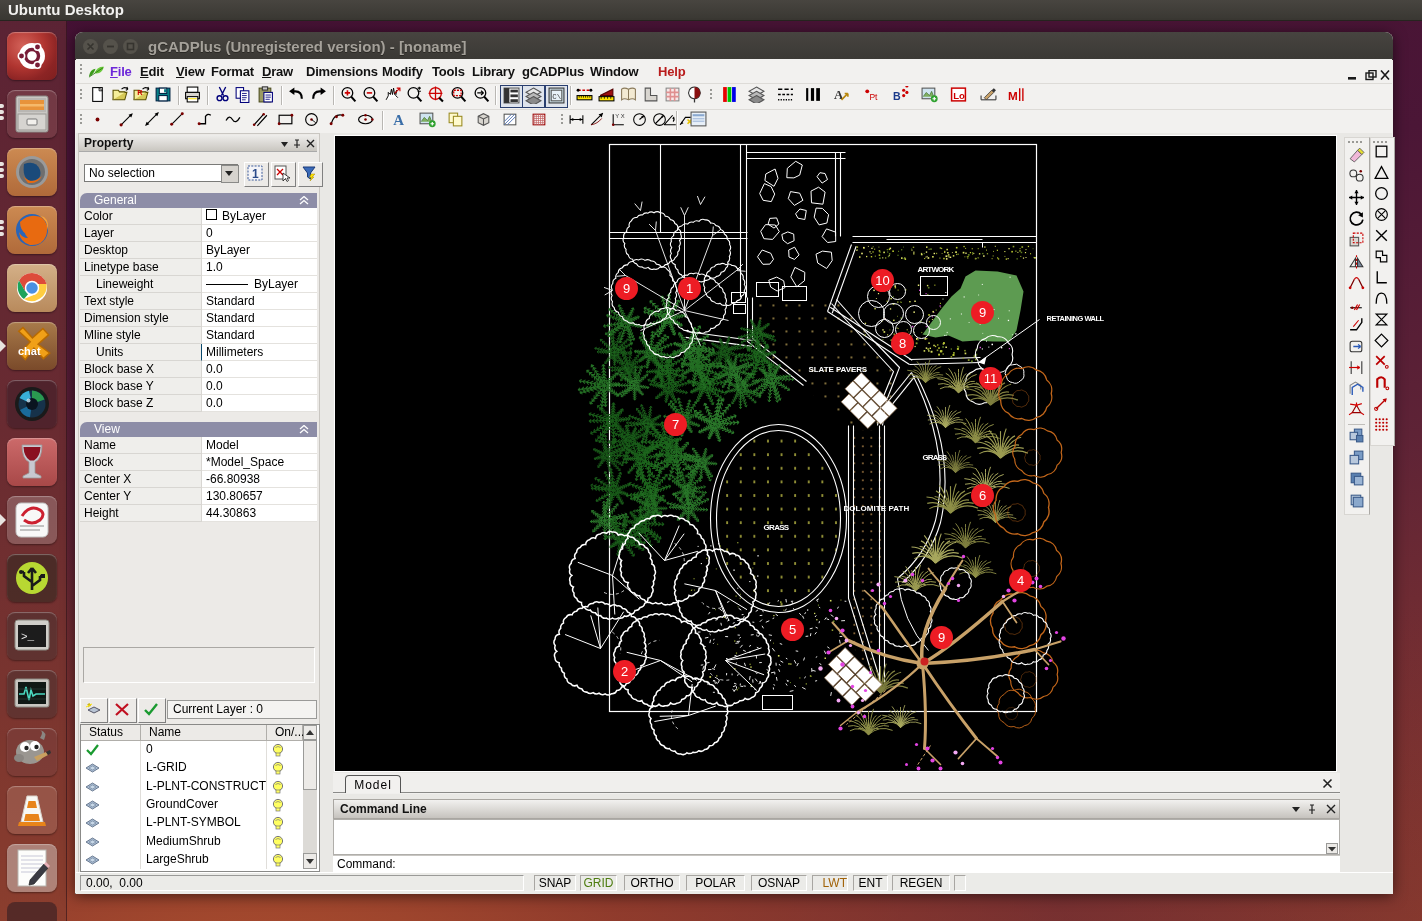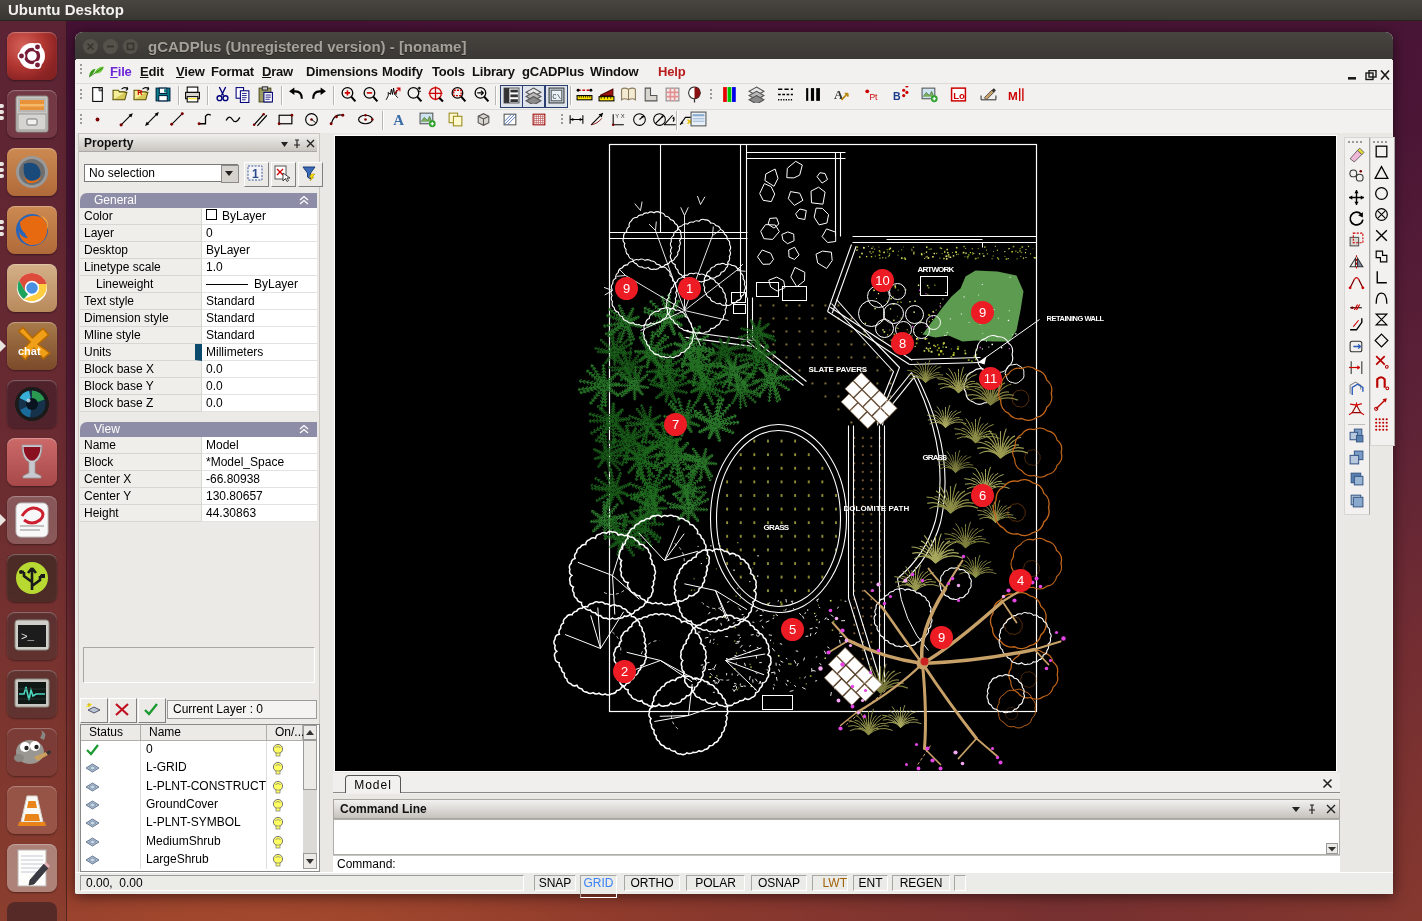--- a/index.html
+++ b/index.html
@@ -556,31 +556,31 @@
   </svg>
 <div style="position:absolute;left:80px;top:193px;width:237px;height:15px;background:#8d8da7;border-radius:7px 0 0 0;font:12px 'Liberation Sans',sans-serif;color:#fff;padding:0 0 0 14px;box-sizing:border-box">General<svg style="position:absolute;right:8px;top:3px" width="10" height="9" viewBox="0 0 10 9">
       <path d="M1,4 5,0.5 9,4 M1,8 5,4.5 9,8" stroke="#fff" stroke-width="1.3" fill="none"></path>
     </svg></div>
 <div style="position:absolute;left:80px;top:208px;width:122px;height:17px;background:#efeeeb;border-bottom:1px solid #d8d6d2;border-right:1px solid #d8d6d2;font:12px 'Liberation Sans',sans-serif;color:#000;padding:1px 0 0 4px;box-sizing:border-box">Color</div>
 <div style="position:absolute;left:202px;top:208px;width:115px;height:17px;background:#fff;border-bottom:1px solid #e4e2de;font:12px 'Liberation Sans',sans-serif;color:#000;padding:1px 0 0 4px;box-sizing:border-box"><span style="display:inline-block;width:9px;height:9px;border:1px solid #000;background:#fff;margin-right:5px"></span>ByLayer</div>
 <div style="position:absolute;left:80px;top:225px;width:122px;height:17px;background:#efeeeb;border-bottom:1px solid #d8d6d2;border-right:1px solid #d8d6d2;font:12px 'Liberation Sans',sans-serif;color:#000;padding:1px 0 0 4px;box-sizing:border-box">Layer</div>
 <div style="position:absolute;left:202px;top:225px;width:115px;height:17px;background:#fff;border-bottom:1px solid #e4e2de;font:12px 'Liberation Sans',sans-serif;color:#000;padding:1px 0 0 4px;box-sizing:border-box">0</div>
 <div style="position:absolute;left:80px;top:242px;width:122px;height:17px;background:#efeeeb;border-bottom:1px solid #d8d6d2;border-right:1px solid #d8d6d2;font:12px 'Liberation Sans',sans-serif;color:#000;padding:1px 0 0 4px;box-sizing:border-box">Desktop</div>
 <div style="position:absolute;left:202px;top:242px;width:115px;height:17px;background:#fff;border-bottom:1px solid #e4e2de;font:12px 'Liberation Sans',sans-serif;color:#000;padding:1px 0 0 4px;box-sizing:border-box">ByLayer</div>
-<div style="position:absolute;left:80px;top:259px;width:122px;height:17px;background:#efeeeb;border-bottom:1px solid #d8d6d2;border-right:1px solid #d8d6d2;font:12px 'Liberation Sans',sans-serif;color:#000;padding:1px 0 0 4px;box-sizing:border-box">Linetype scale</div>
+<div style="position:absolute;left:80px;top:259px;width:122px;height:17px;background:#efeeeb;border-bottom:1px solid #d8d6d2;border-right:1px solid #d8d6d2;font:12px 'Liberation Sans',sans-serif;color:#000;padding:1px 0 0 4px;box-sizing:border-box">Linetype base</div>
 <div style="position:absolute;left:202px;top:259px;width:115px;height:17px;background:#fff;border-bottom:1px solid #e4e2de;font:12px 'Liberation Sans',sans-serif;color:#000;padding:1px 0 0 4px;box-sizing:border-box">1.0</div>
 <div style="position:absolute;left:80px;top:276px;width:122px;height:17px;background:#efeeeb;border-bottom:1px solid #d8d6d2;border-right:1px solid #d8d6d2;font:12px 'Liberation Sans',sans-serif;color:#000;padding:1px 0 0 16px;box-sizing:border-box">Lineweight</div>
 <div style="position:absolute;left:202px;top:276px;width:115px;height:17px;background:#fff;border-bottom:1px solid #e4e2de;font:12px 'Liberation Sans',sans-serif;color:#000;padding:1px 0 0 4px;box-sizing:border-box"><span style="display:inline-block;width:42px;height:1px;background:#000;margin:0 6px 3px 0"></span>ByLayer</div>
 <div style="position:absolute;left:80px;top:293px;width:122px;height:17px;background:#efeeeb;border-bottom:1px solid #d8d6d2;border-right:1px solid #d8d6d2;font:12px 'Liberation Sans',sans-serif;color:#000;padding:1px 16px 0 4px;box-sizing:border-box">Text style</div>
 <div style="position:absolute;left:202px;top:293px;width:115px;height:17px;background:#fff;border-bottom:1px solid #e4e2de;font:12px 'Liberation Sans',sans-serif;color:#000;padding:1px 0 0 4px;box-sizing:border-box">Standard</div>
 <div style="position:absolute;left:80px;top:310px;width:122px;height:17px;background:#efeeeb;border-bottom:1px solid #d8d6d2;border-right:1px solid #d8d6d2;font:12px 'Liberation Sans',sans-serif;color:#000;padding:1px 0 0 4px;box-sizing:border-box">Dimension style</div>
 <div style="position:absolute;left:202px;top:310px;width:115px;height:17px;background:#fff;border-bottom:1px solid #e4e2de;font:12px 'Liberation Sans',sans-serif;color:#000;padding:1px 0 0 4px;box-sizing:border-box">Standard</div>
 <div style="position:absolute;left:80px;top:327px;width:122px;height:17px;background:#efeeeb;border-bottom:1px solid #d8d6d2;border-right:1px solid #d8d6d2;font:12px 'Liberation Sans',sans-serif;color:#000;padding:1px 0 0 4px;box-sizing:border-box">Mline style</div>
 <div style="position:absolute;left:202px;top:327px;width:115px;height:17px;background:#fff;border-bottom:1px solid #e4e2de;font:12px 'Liberation Sans',sans-serif;color:#000;padding:1px 0 0 4px;box-sizing:border-box">Standard</div>
-<div style="position:absolute;left:80px;top:344px;width:122px;height:17px;background:#efeeeb;border-bottom:1px solid #d8d6d2;border-right:7px solid #0c4a6e;font:12px 'Liberation Sans',sans-serif;color:#000;padding:1px 0 0 4px;box-sizing:border-box">Units</div>
+<div style="position:absolute;left:80px;top:344px;width:122px;height:17px;background:#efeeeb;border-bottom:1px solid #d8d6d2;border-right:1px solid #0c4a6e;font:12px 'Liberation Sans',sans-serif;color:#000;padding:1px 0 0 16px;box-sizing:border-box">Units</div>
 <div style="position:absolute;left:202px;top:344px;width:115px;height:17px;background:#fff;border-bottom:1px solid #e4e2de;font:12px 'Liberation Sans',sans-serif;color:#000;padding:1px 0 0 4px;box-sizing:border-box">Millimeters</div>
 <div style="position:absolute;left:80px;top:361px;width:122px;height:17px;background:#efeeeb;border-bottom:1px solid #d8d6d2;border-right:1px solid #d8d6d2;font:12px 'Liberation Sans',sans-serif;color:#000;padding:1px 0 0 4px;box-sizing:border-box">Block base X</div>
 <div style="position:absolute;left:202px;top:361px;width:115px;height:17px;background:#fff;border-bottom:1px solid #e4e2de;font:12px 'Liberation Sans',sans-serif;color:#000;padding:1px 0 0 4px;box-sizing:border-box">0.0</div>
 <div style="position:absolute;left:80px;top:378px;width:122px;height:17px;background:#efeeeb;border-bottom:1px solid #d8d6d2;border-right:1px solid #d8d6d2;font:12px 'Liberation Sans',sans-serif;color:#000;padding:1px 0 0 4px;box-sizing:border-box">Block base Y</div>
 <div style="position:absolute;left:202px;top:378px;width:115px;height:17px;background:#fff;border-bottom:1px solid #e4e2de;font:12px 'Liberation Sans',sans-serif;color:#000;padding:1px 0 0 4px;box-sizing:border-box">0.0</div>
 <div style="position:absolute;left:80px;top:395px;width:122px;height:17px;background:#efeeeb;border-bottom:1px solid #d8d6d2;border-right:1px solid #d8d6d2;font:12px 'Liberation Sans',sans-serif;color:#000;padding:1px 0 0 4px;box-sizing:border-box">Block base Z</div>
 <div style="position:absolute;left:202px;top:395px;width:115px;height:17px;background:#fff;border-bottom:1px solid #e4e2de;font:12px 'Liberation Sans',sans-serif;color:#000;padding:1px 0 0 4px;box-sizing:border-box">0.0</div>
 <div style="position:absolute;left:80px;top:422px;width:237px;height:15px;background:#8d8da7;border-radius:7px 0 0 0;font:12px 'Liberation Sans',sans-serif;color:#fff;padding:0 0 0 14px;box-sizing:border-box">View<svg style="position:absolute;right:8px;top:3px" width="10" height="9" viewBox="0 0 10 9">
       <path d="M1,4 5,0.5 9,4 M1,8 5,4.5 9,8" stroke="#fff" stroke-width="1.3" fill="none"></path>
     </svg></div>
@@ -1832,21 +1832,21 @@
       <circle cx="12.899999999999999" cy="9.6" r="1" fill="#b00"></circle>
       <circle cx="3.0" cy="12.899999999999999" r="1" fill="#b00"></circle>
       <circle cx="6.3" cy="12.899999999999999" r="1" fill="#b00"></circle>
       <circle cx="9.6" cy="12.899999999999999" r="1" fill="#b00"></circle>
       <circle cx="12.899999999999999" cy="12.899999999999999" r="1" fill="#b00"></circle>
     </svg>
   </div>
 <div style="position:absolute;left:76px;top:872px;width:1317px;height:21px;background:#ebebe8;border-top:1px solid #fff"></div>
 <div style="position:absolute;left:80px;top:875px;width:444px;height:16px;background:#ebebe8;border:1px solid #9a9a98;border-bottom-color:#fff;border-right-color:#fff;font:12px 'Liberation Sans',sans-serif;padding:0 0 0 5px;box-sizing:border-box">0.00,&nbsp; 0.00</div>
 <div style="position:absolute;left:534px;top:875px;width:42px;height:16px;border:1px solid #a8a6a2;border-bottom-color:#fff;border-right-color:#fff;font:12px 'Liberation Sans',sans-serif;color:#000;text-align:center;box-sizing:border-box">SNAP</div>
-<div style="position:absolute;left:580px;top:875px;width:37px;height:23px;border:1px solid #a8a6a2;border-bottom-color:#fff;border-right-color:#fff;font:12px 'Liberation Sans',sans-serif;color:#3b82f6;text-align:center;box-sizing:border-box">GRID</div>
+<div style="position:absolute;left:580px;top:875px;width:37px;height:16px;border:1px solid #a8a6a2;border-bottom-color:#fff;border-right-color:#fff;font:12px 'Liberation Sans',sans-serif;color:#4d7c0f;text-align:center;box-sizing:border-box">GRID</div>
 <div style="position:absolute;left:624px;top:875px;width:56px;height:16px;border:1px solid #a8a6a2;border-bottom-color:#fff;border-right-color:#fff;font:12px 'Liberation Sans',sans-serif;color:#000;text-align:center;box-sizing:border-box">ORTHO</div>
 <div style="position:absolute;left:686px;top:875px;width:59px;height:16px;border:1px solid #a8a6a2;border-bottom-color:#fff;border-right-color:#fff;font:12px 'Liberation Sans',sans-serif;color:#000;text-align:center;box-sizing:border-box">POLAR</div>
 <div style="position:absolute;left:751px;top:875px;width:56px;height:16px;border:1px solid #a8a6a2;border-bottom-color:#fff;border-right-color:#fff;font:12px 'Liberation Sans',sans-serif;color:#000;text-align:center;box-sizing:border-box">OSNAP</div>
 <div style="position:absolute;left:812px;top:875px;width:36px;height:16px;border:1px solid #a8a6a2;border-bottom-color:#fff;border-right-color:#fff;font:12px 'Liberation Sans',sans-serif;color:#a16207;text-align:right;box-sizing:border-box">LWT</div>
 <div style="position:absolute;left:853px;top:875px;width:35px;height:16px;border:1px solid #a8a6a2;border-bottom-color:#fff;border-right-color:#fff;font:12px 'Liberation Sans',sans-serif;color:#000;text-align:center;box-sizing:border-box">ENT</div>
 <div style="position:absolute;left:892px;top:875px;width:58px;height:16px;border:1px solid #a8a6a2;border-bottom-color:#fff;border-right-color:#fff;font:12px 'Liberation Sans',sans-serif;color:#000;text-align:center;box-sizing:border-box">REGEN</div>
 <div style="position:absolute;left:954px;top:875px;width:12px;height:16px;border:1px solid #a8a6a2;border-bottom-color:#fff;border-right-color:#fff;font:12px 'Liberation Sans',sans-serif;color:#000;text-align:center;box-sizing:border-box"></div>
 <div style="position:absolute;left:7px;top:32px;width:50px;height:48px;border-radius:8px;background:radial-gradient(circle at 32% 30%, #d4635a, #b03530 45%, #8c2424 72%, #7e1f1f);box-shadow:inset 0 1px 1px rgba(255,255,255,0.3), 0 1px 2px rgba(0,0,0,0.4)">
     <svg style="position:absolute;left:3px;top:2px" width="44" height="44" viewBox="0 0 44 44">
       <circle cx="22" cy="22" r="13" fill="#fff"></circle>

